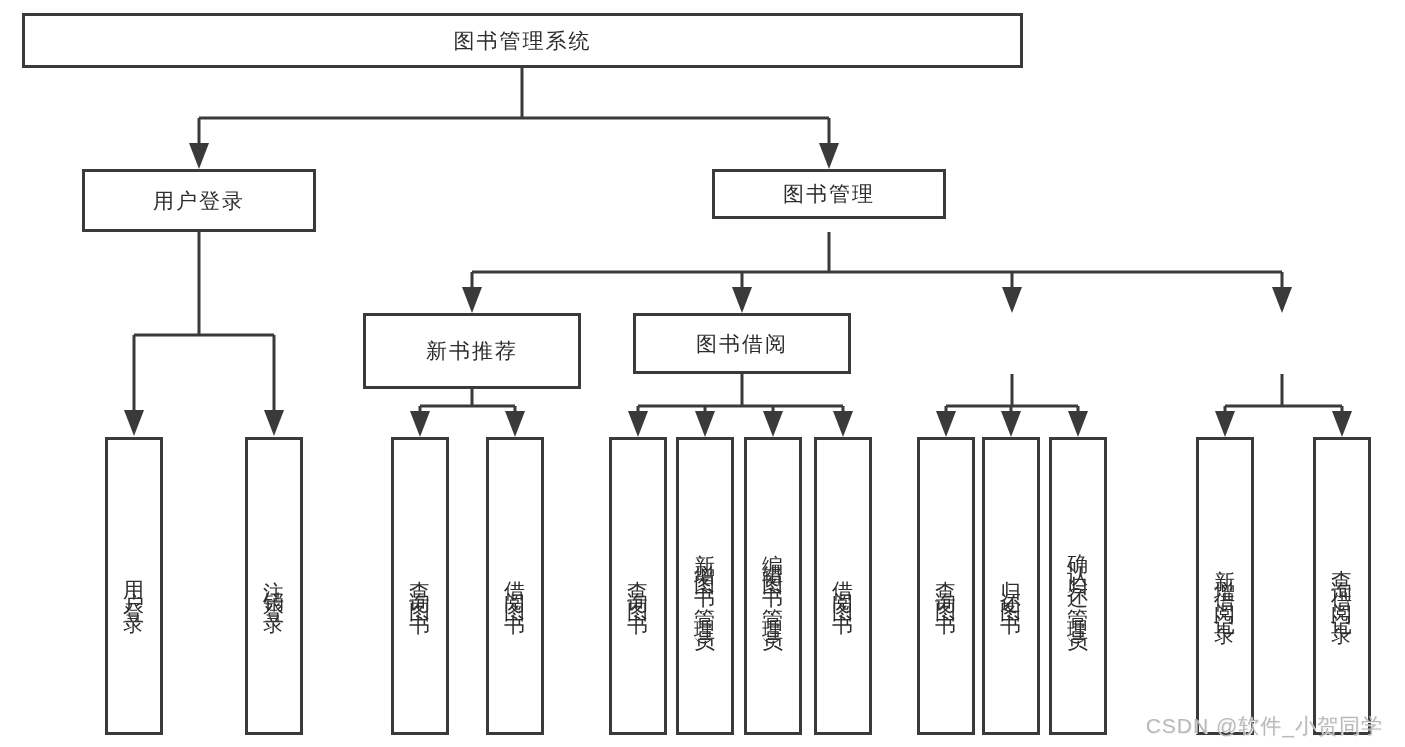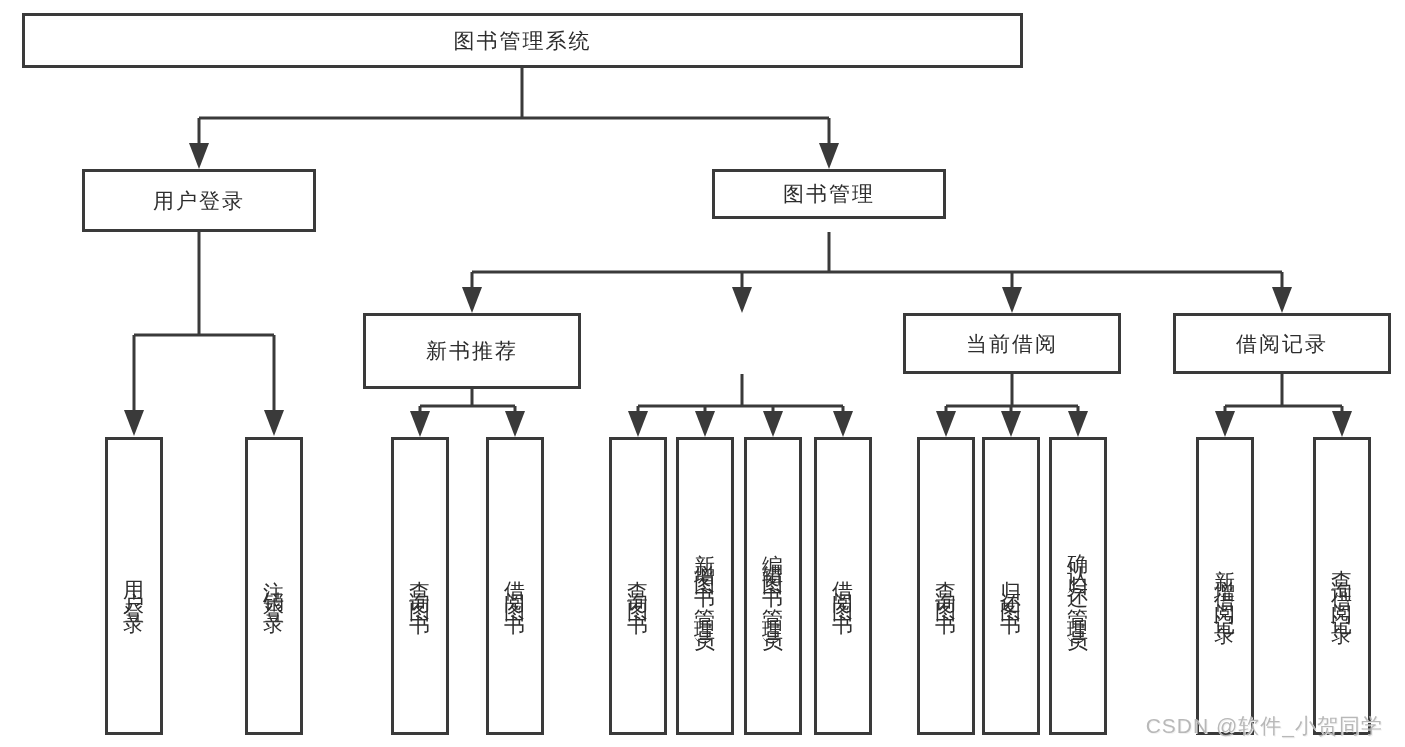--- a/index.html
+++ b/index.html
@@ -86,25 +86,22 @@
   <div class="node hbox" style="left:82px;top:169px;width:234px;height:63px">
     <span>用户登录</span>
   </div>
   <div class="node hbox" style="left:712px;top:169px;width:234px;height:50px">
     <span>图书管理</span>
   </div>
 
   <div class="node hbox" style="left:363px;top:313px;width:218px;height:76px">
     <span>新书推荐</span>
   </div>
-  <div class="node hbox" style="left:903px;top:313px;width:218px;height:61px">
-    <span>当前借阅</span>
-  </div>
-  <div class="node hbox" style="left:1173px;top:313px;width:218px;height:61px">
-    <span>借阅记录</span>
+  <div class="node hbox" style="left:633px;top:313px;width:218px;height:61px">
+    <span>图书借阅</span>
   </div>
 
   <div class="node vbox" style="left:105px;top:437px;width:58px;height:298px">
     <span>用户登录</span>
   </div>
   <div class="node vbox" style="left:245px;top:437px;width:58px;height:298px">
     <span>注销登录</span>
   </div>
 
   <div class="node vbox" style="left:391px;top:437px;width:58px;height:298px">

